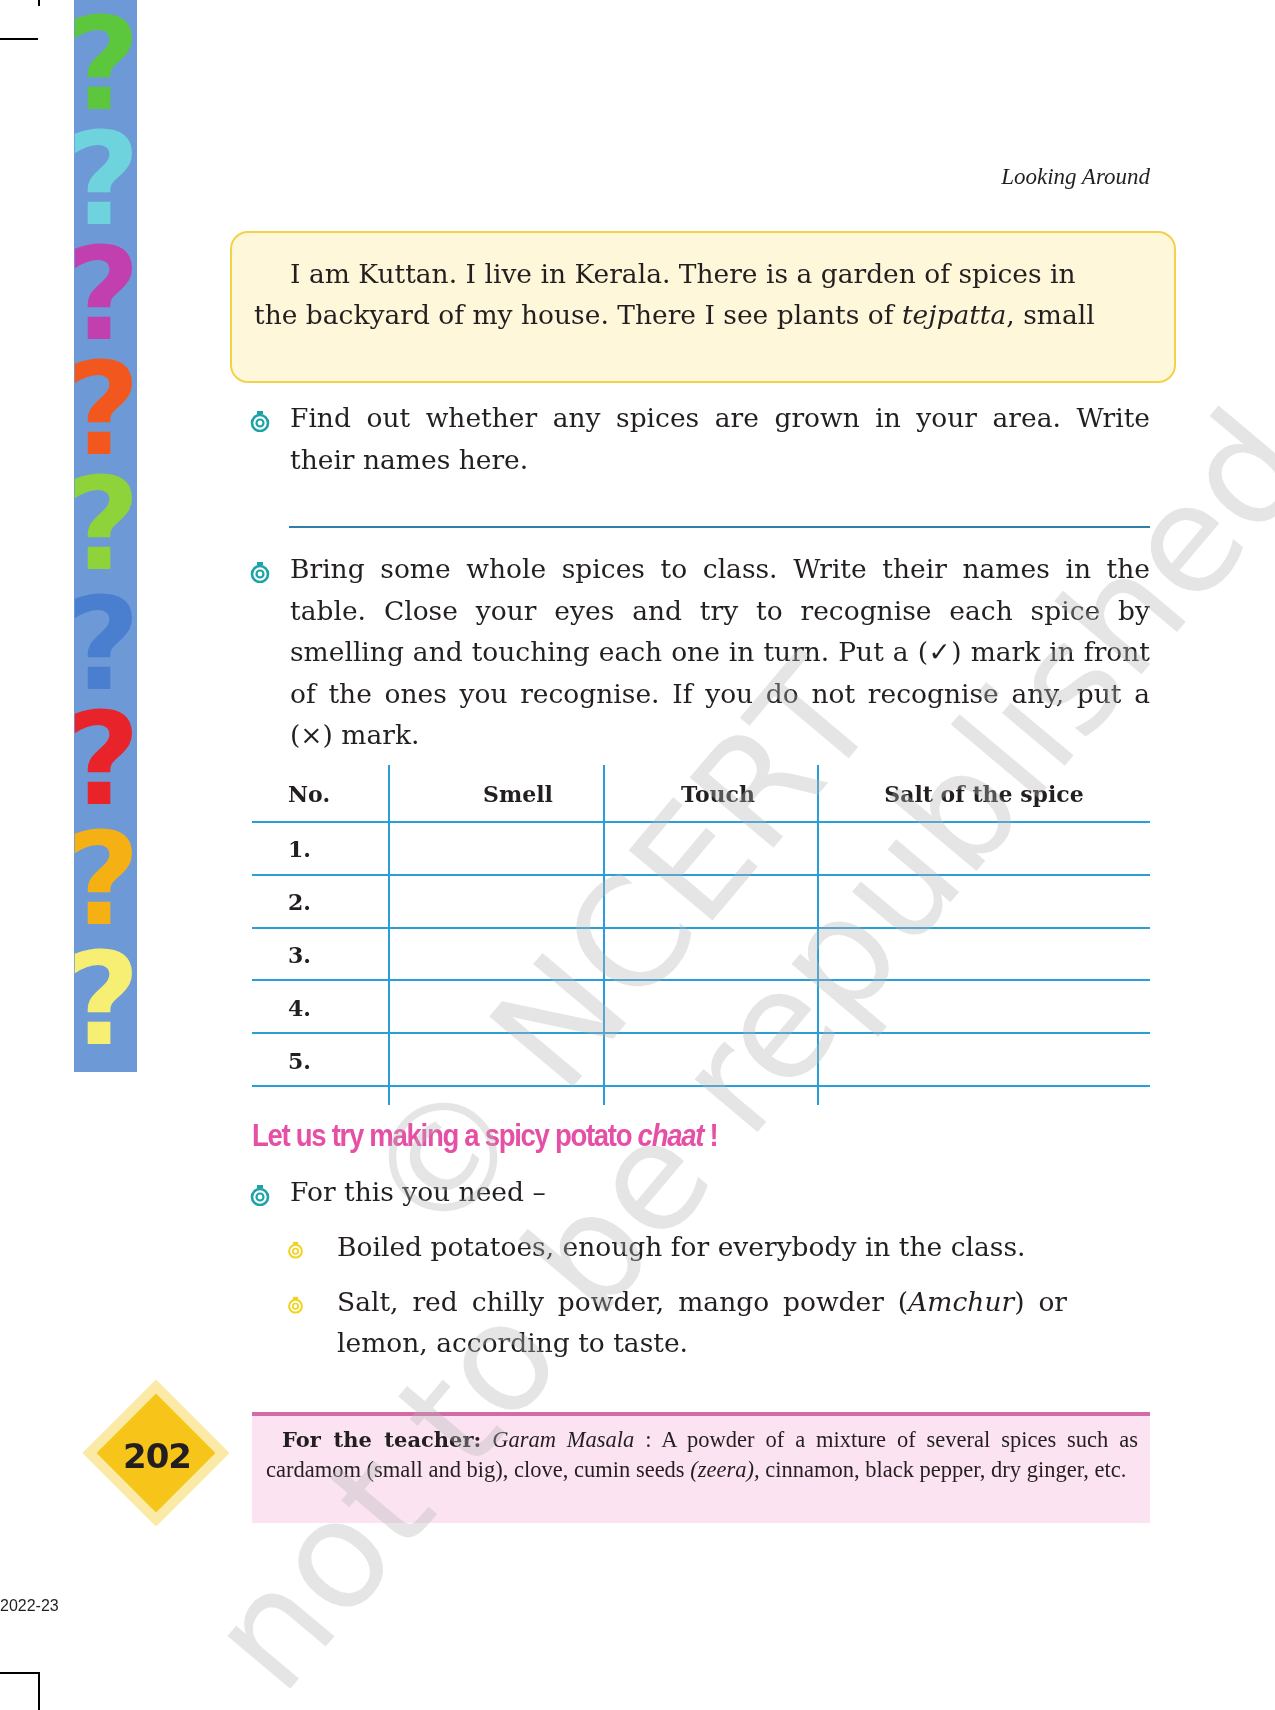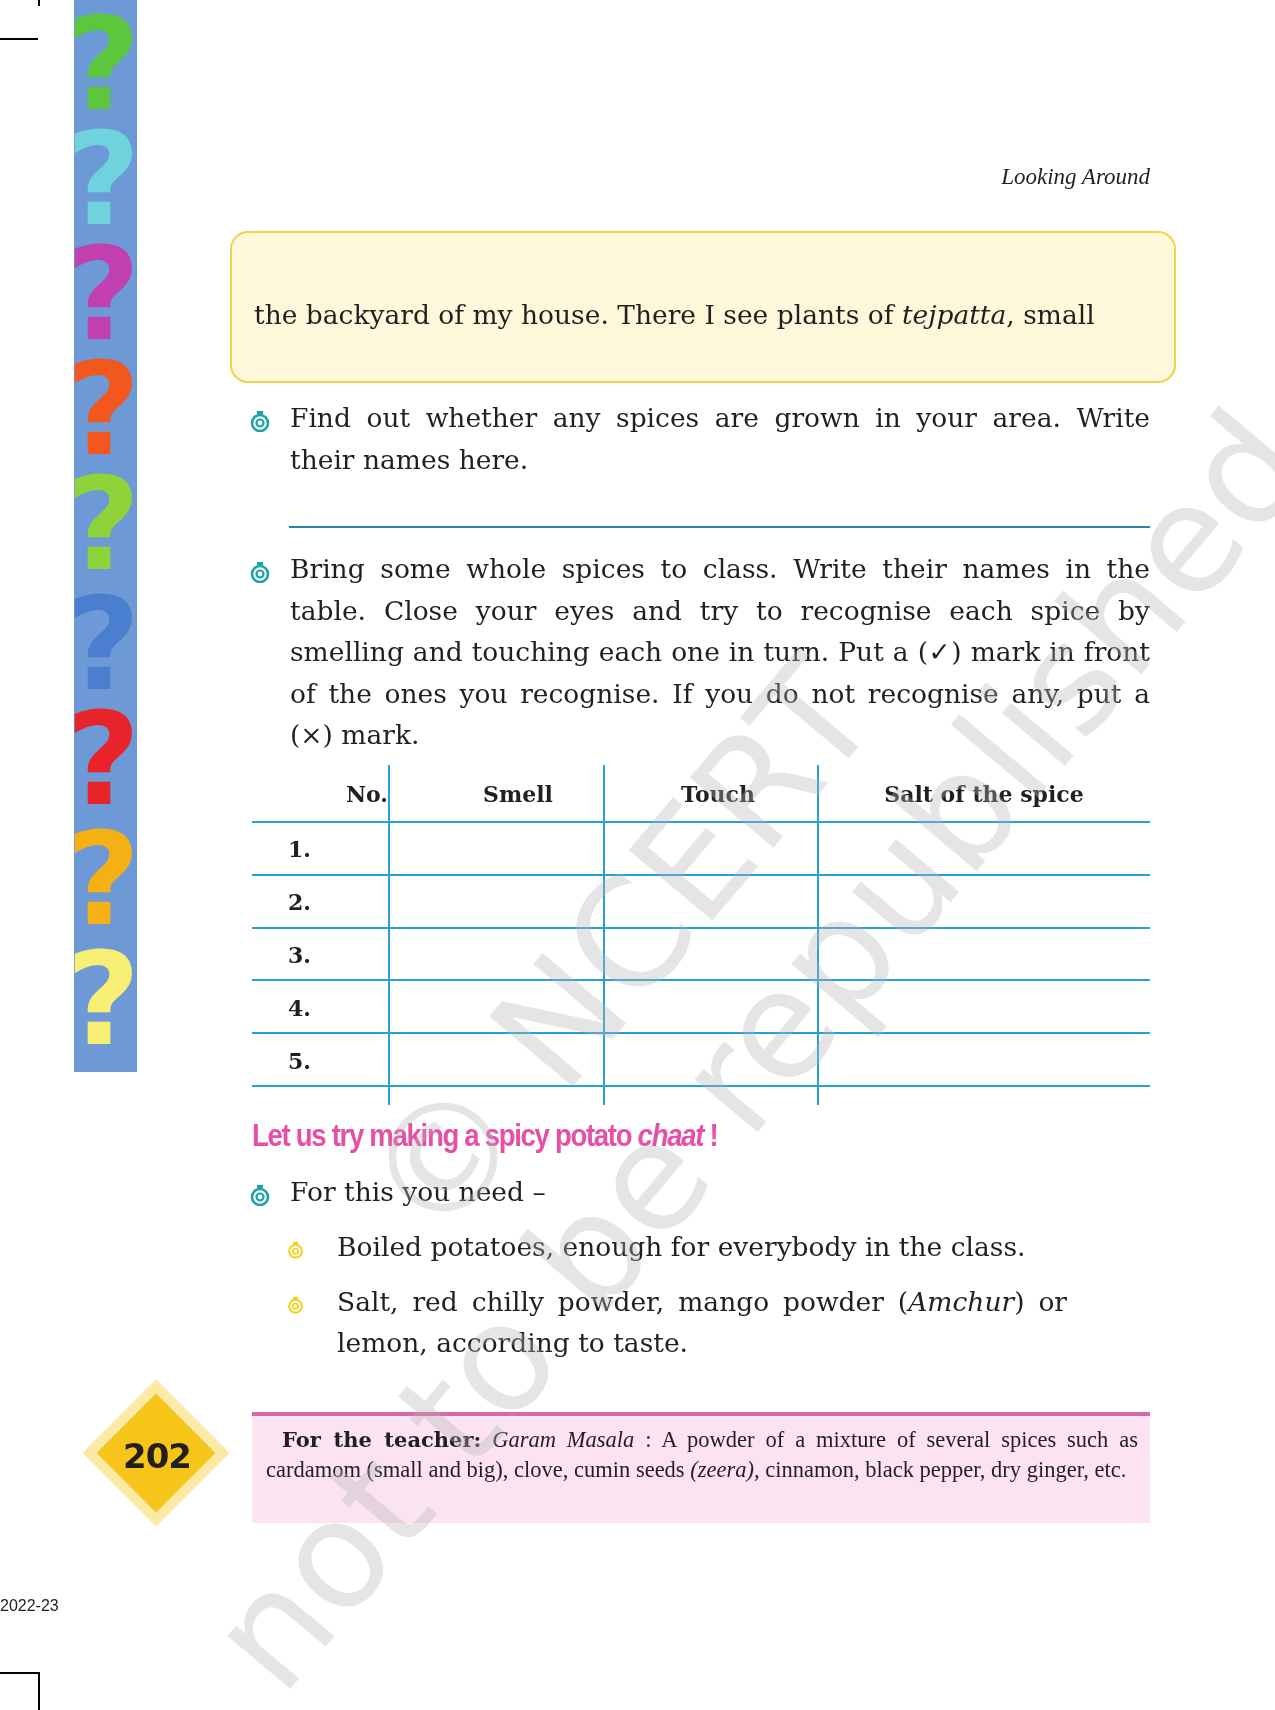--- a/index.html
+++ b/index.html
@@ -78,21 +78,21 @@
     <div class="qmark" style="top: 470px; color: rgb(142, 211, 58);">?</div>
     <div class="qmark" style="top: 590px; color: rgb(74, 127, 208);">?</div>
     <div class="qmark" style="top: 705px; color: rgb(232, 35, 42);">?</div>
     <div class="qmark" style="top: 825px; color: rgb(245, 176, 20);">?</div>
     <div class="qmark" style="top: 945px; color: rgb(247, 239, 115);">?</div>
   </div>
 
 <div class="running-head">Looking Around</div>
 
 <div class="kuttan-box">
-  <span class="indent"></span><br>
+  <span class="indent"></span><span>I am Kuttan. I live in Kerala. There is a garden of spices in</span><br>
   <span>the backyard of my house. There I see plants of </span><i>tejpatta</i><span>, small</span><br>
 </div>
 
 <div class="bullet-row" style="top:397px;">
   <svg class="bullet-icon" viewBox="0 0 20 22">
     <circle cx="10" cy="13" r="8" fill="none" stroke="#1ba3a8" stroke-width="2.6"></circle>
     <circle cx="10" cy="13" r="3.5" fill="none" stroke="#1ba3a8" stroke-width="2.2"></circle>
     <rect x="7" y="1" width="6" height="3" fill="#1ba3a8"></rect>
   </svg>
   <span class="bullet-text">Find out whether any spices are grown in your area. Write their names here.</span>
@@ -106,21 +106,21 @@
     <rect x="7" y="1" width="6" height="3" fill="#1ba3a8"></rect>
   </svg>
   <span class="bullet-text">Bring some whole spices to class. Write their names in the table. Close your eyes and try to recognise each spice by smelling and touching each one in turn. Put a (✓) mark in front of the ones you recognise. If you do not recognise any, put a (×) mark.</span>
 </div>
 
 <div class="spice-table">
   <div class="t-vline" style="left:136px; top:0; height:340px;"></div>
   <div class="t-vline" style="left:351px; top:0; height:340px;"></div>
   <div class="t-vline" style="left:565px; top:0; height:340px;"></div>
 
-  <div class="t-head" style="left:0; width:136px; text-align:right; padding-left:36px; box-sizing:border-box;">No.</div>
+  <div class="t-head" style="left:0; width:136px; text-align:left; padding-left:36px; box-sizing:border-box;">No.</div>
   <div class="t-head" style="left:146px; width:240px;">Smell</div>
   <div class="t-head" style="left:352px; width:228px;">Touch</div>
   <div class="t-head" style="left:566px; width:332px;">Salt of the spice</div>
 
   <div class="t-hline" style="top:56px;"></div>
   <div class="t-hline" style="top:109px;"></div>
   <div class="t-hline" style="top:162px;"></div>
   <div class="t-hline" style="top:214px;"></div>
   <div class="t-hline" style="top:267px;"></div>
   <div class="t-hline" style="top:320px;"></div>

